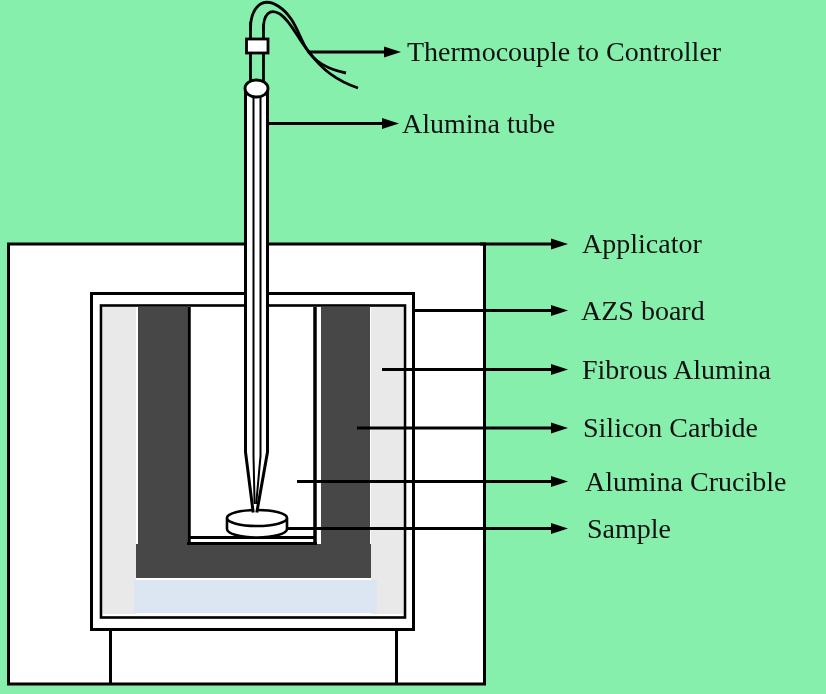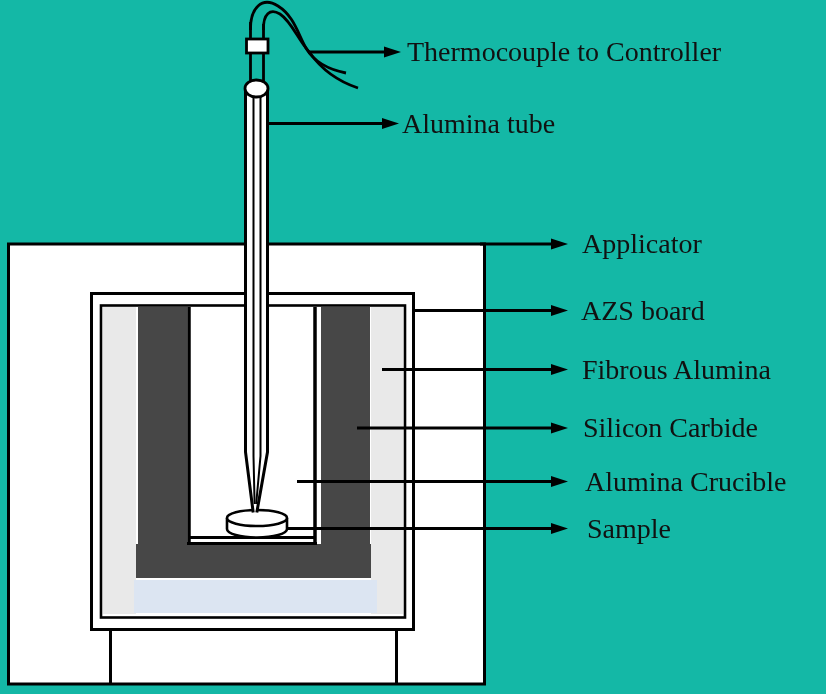--- a/index.html
+++ b/index.html
@@ -4,21 +4,21 @@
 <style>
   html, body {
     margin: 0;
     padding: 0;
     background: #ffffff;
   }
   .stage {
     position: relative;
     width: 826px;
     height: 694px;
-    background: #14b8a6;
+    background: #86efac;
     overflow: hidden;
     font-family: "Liberation Serif", serif;
   }
   svg { display: block; }
   text.diagram-label {
     font-family: "Liberation Serif", serif;
     font-size: 28px;
     fill: #111111;
   }
 </style>

